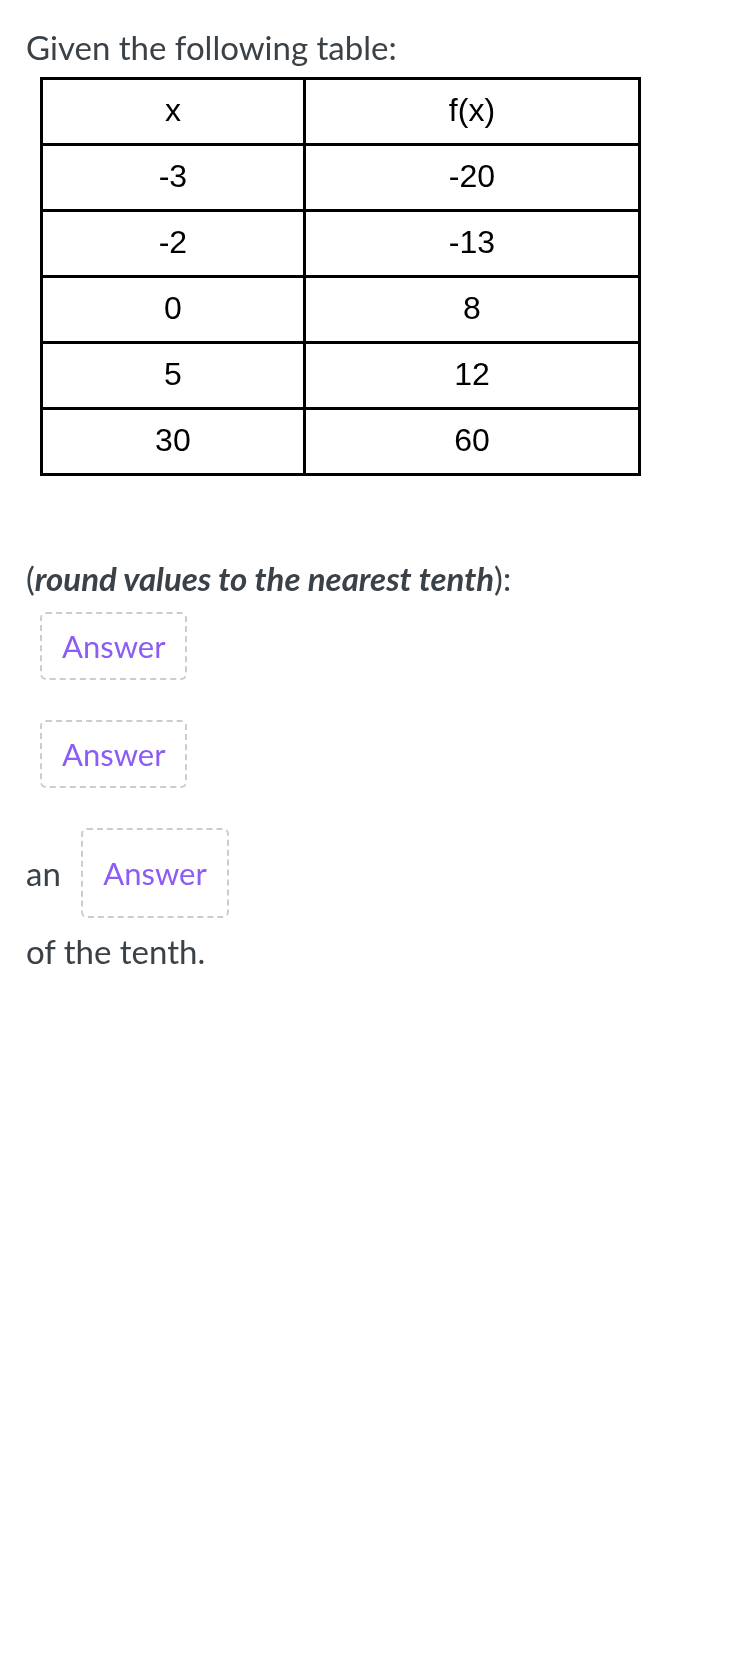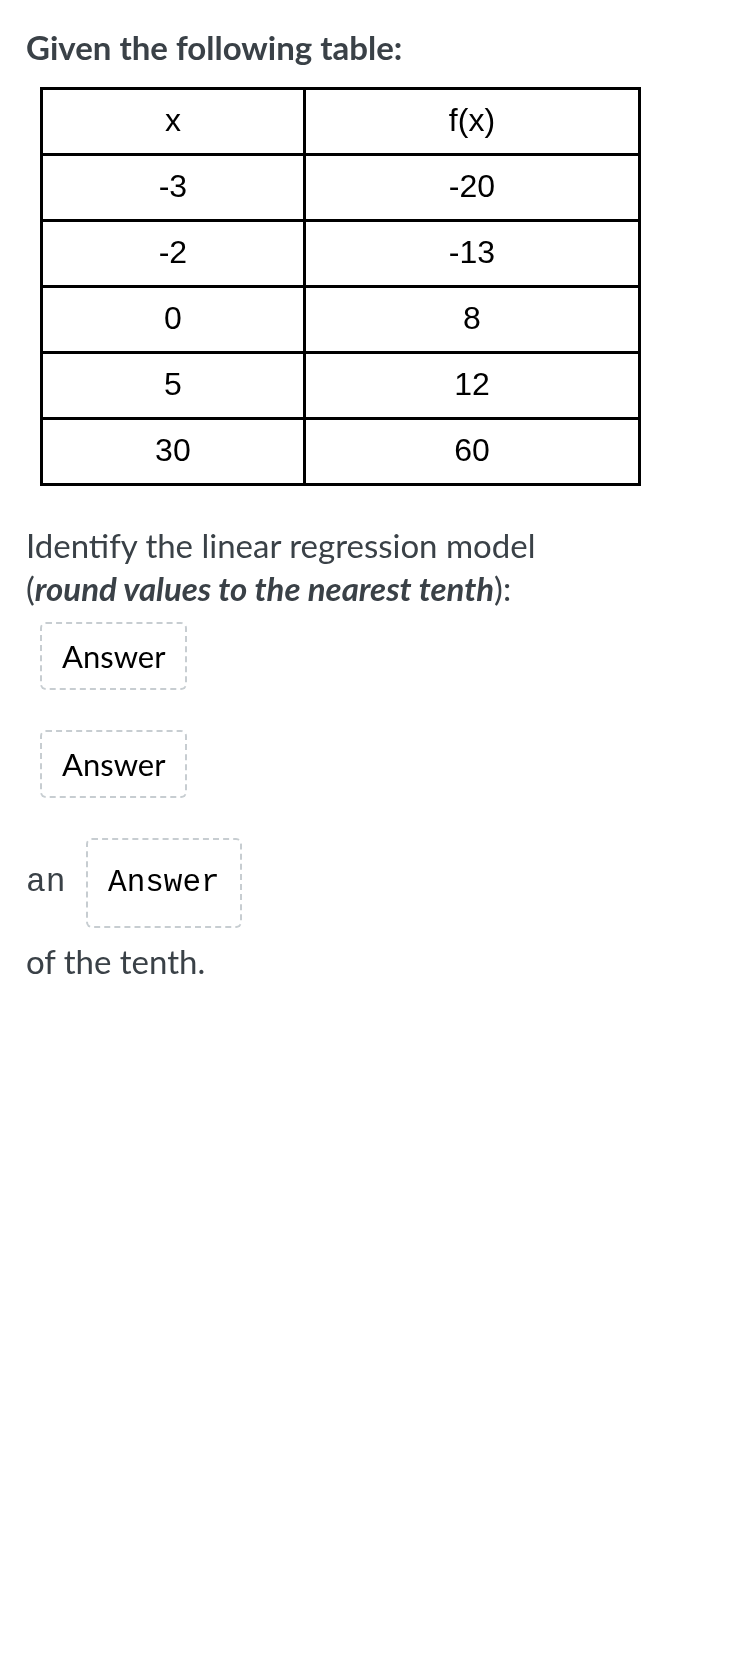--- a/index.html
+++ b/index.html
@@ -10,23 +10,22 @@
   body {
     font-family: -apple-system, BlinkMacSystemFont, "Segoe UI", "Lato", sans-serif;
     color: #333a3f;
     background: #fff;
     padding: 26px;
     width: 751px;
     font-size: 33px;
     line-height: 1.3;
   }
   .intro {
-    margin-bottom: 18px;
+    margin-bottom: 8px;
     color: #3a4147;
-    font-weight: bold;
   }
   table.data-table {
     border-collapse: collapse;
     width: 86%;
     margin-left: 14px;
     margin-bottom: 38px;
   }
   table.data-table th,
   table.data-table td {
     border: 3px solid #000;
@@ -51,29 +50,28 @@
   }
   .italic {
     font-style: italic;
     font-weight: bold;
   }
   .answer-slot {
     display: inline-block;
     border: 2px dashed #c7cdd1;
     border-radius: 6px;
     padding: 12px 20px;
-    color: #000000;
+    color: #8b5cf6;
     font-size: 31px;
     margin-left: 14px;
     cursor: pointer;
   }
   .inline-block {
     display: inline-block;
     vertical-align: middle;
-    font-family: Liberation Mono, monospace;
   }
   .last-para {
     line-height: 2.0;
     color: #3a4147;
   }
   .last-para .answer-slot {
     margin-left: 12px;
     margin-right: 4px;
     vertical-align: middle;
   }
@@ -107,21 +105,21 @@
   </tr>
   <tr>
     <td>30</td>
     <td>60</td>
   </tr>
 </tbody>
   </table>
 
 <div class="question-block">
   <div class="question-text">
-    <span>Identify the linear regression model</span><br>
+    <br>
     <span>(</span><span class="italic">round values to the nearest tenth</span><span>):</span>
   </div>
   <div class="answer-slot">Answer</div>
 </div>
 
 <div class="question-block">
   <div class="answer-slot">Answer</div>
 </div>
 
 <div class="last-para">

